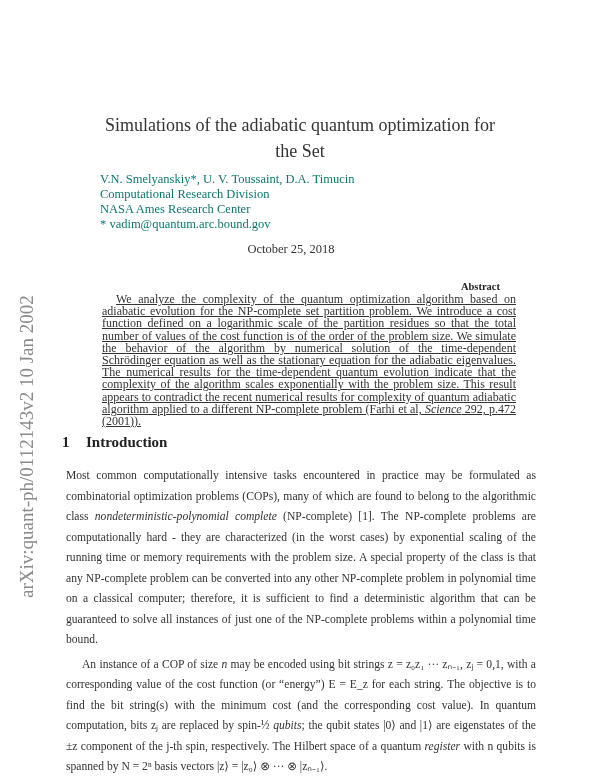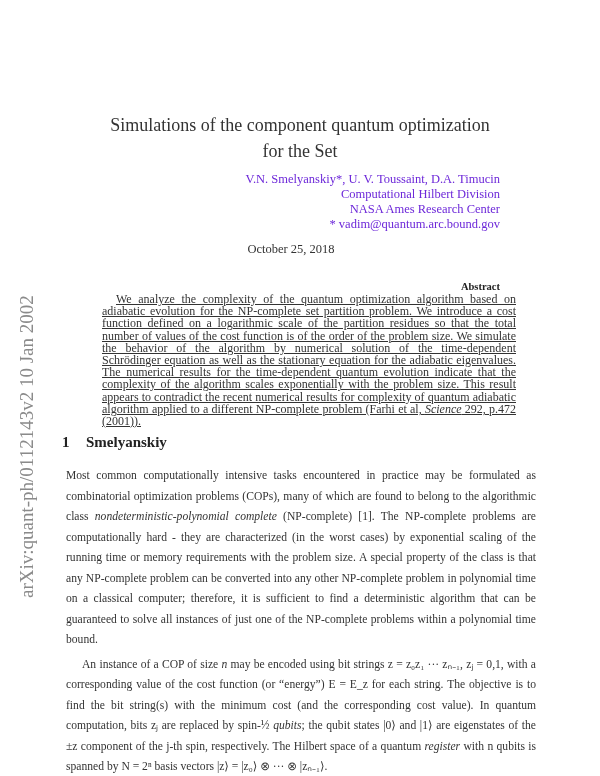--- a/index.html
+++ b/index.html
@@ -5,22 +5,22 @@
   html, body { margin:0; padding:0; background:#ffffff; }
   body { width:600px; height:776px; position:relative; overflow:hidden;
          font-family: "DejaVu Serif", "Liberation Serif", serif; color:#222; }
   .arxiv-wrap { position:absolute; left:14px; top:178px; width:24px; height:420px; }
   .arxiv-wrap span { position:absolute; left:0; bottom:0; transform-origin:left bottom;
            transform: rotate(-90deg) translate(0, 24px);
            font-family:"Liberation Serif", serif; font-size:19px; color:#8a8a8a;
            white-space:nowrap; }
   .title { position:absolute; left:100px; width:400px; top:112px; text-align:center;
            font-family:"Liberation Serif", serif; font-size:18px; line-height:26px; color:#333; }
-  .authors { position:absolute; left:100px; width:400px; top:172px; text-align:right;
-           font-family:"Liberation Serif", serif; font-size:12.5px; line-height:15px; color:#6d28d9; }
+  .authors { position:absolute; left:100px; width:400px; top:172px; text-align:left;
+           font-family:"Liberation Serif", serif; font-size:12.5px; line-height:15px; color:#0f766e; }
   .authors div { margin:0; }
   .date { position:absolute; left:91px; width:400px; top:242px; text-align:center;
           font-family:"Liberation Serif", serif; font-size:12.5px; color:#333; }
   .abs-head { position:absolute; left:100px; width:400px; top:281px; text-align:right;
           font-family:"Liberation Serif", serif; font-weight:bold; font-size:10.5px; color:#222; }
   .abstract { position:absolute; left:102px; width:414px; top:293px;
           font-family:"Liberation Serif", serif; font-size:12px; line-height:12.2px;
           text-align:justify; color:#333; text-indent:14px;text-decoration:underline; }
   .section { position:absolute; left:62px; top:434px; font-family:"Liberation Serif", serif;
           font-weight:bold; font-size:15px; color:#222; }
@@ -33,35 +33,35 @@
   i { font-style:italic; }
 </style>
 </head>
 <body>
 
 <div class="arxiv-wrap">
   <span>arXiv:quant-ph/0112143v2  10 Jan 2002</span>
 </div>
 
 <div class="title">
-  <div>Simulations of the component quantum optimization for the Set</div>
+  <div>Simulations of the adiabatic quantum optimization for the Set</div>
 </div>
 
 <div class="authors">
   <div>V.N. Smelyanskiy*, U. V. Toussaint, D.A. Timucin</div>
-  <div>Computational Hilbert Division</div>
+  <div>Computational Research Division</div>
   <div>NASA Ames Research Center</div>
   <div>*  vadim@quantum.arc.bound.gov</div>
 </div>
 
 <div class="date">October 25, 2018</div>
 
 <div class="abs-head">Abstract</div>
 <div class="abstract"><span>We analyze the complexity of the quantum optimization algorithm based on adiabatic evolution for the NP-complete set partition problem. We introduce a cost function defined on a logarithmic scale of the partition residues so that the total number of values of the cost function is of the order of the problem size. We simulate the behavior of the algorithm by numerical solution of the time-dependent Schrödinger equation as well as the stationary equation for the adiabatic eigenvalues. The numerical results for the time-dependent quantum evolution indicate that the complexity of the algorithm scales exponentially with the problem size. This result appears to contradict the recent numerical results for complexity of quantum adiabatic algorithm applied to a different NP-complete problem (Farhi et al, </span><i>Science</i><span> 292, p.472 (2001)).</span></div>
 
 <div class="section">
-  <span class="num">1</span><span>Smelyanskiy</span>
+  <span class="num">1</span><span>Introduction</span>
 </div>
 
 <div class="body">
   <p><span>Most common computationally intensive tasks encountered in practice may be formulated as combinatorial optimization problems (COPs), many of which are found to belong to the algorithmic class </span><i>nondeterministic-polynomial complete</i><span> (NP-complete) [1].  The NP-complete problems are computationally hard - they are characterized (in the worst cases) by exponential scaling of the running time or memory requirements with the problem size. A special property of the class is that any NP-complete problem can be converted into any other NP-complete problem in polynomial time on a classical computer; therefore, it is sufficient to find a deterministic algorithm that can be guaranteed to solve all instances of just one of the NP-complete problems within a polynomial time bound.</span></p>
   <p class="indent"><span>An instance of a COP of size </span><i>n</i><span> may be encoded using bit strings z = z₀z₁ ··· zₙ₋₁,  zⱼ = 0,1, with a corresponding value of the cost function (or “energy”) E = E_z for each string. The objective is to find the bit string(s) with the minimum cost (and the corresponding cost value). In quantum computation, bits zⱼ are replaced by spin-½ </span><i>qubits</i><span>; the qubit states |0⟩ and |1⟩ are eigenstates of the ±z component of the j-th spin, respectively. The Hilbert space of a quantum </span><i>register</i><span> with n qubits is spanned by N = 2ⁿ basis vectors |z⟩ = |z₀⟩ ⊗ ··· ⊗ |zₙ₋₁⟩.</span></p>
 </div>
 
 </body></html>

